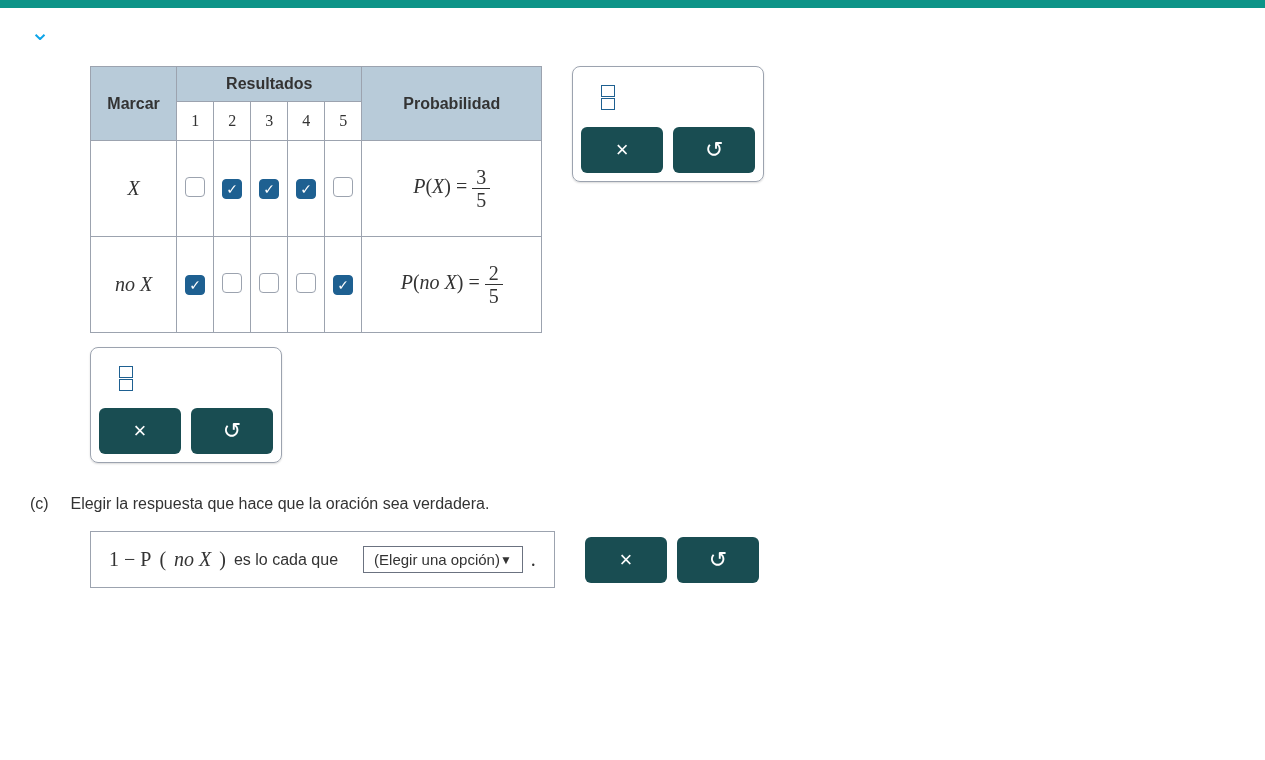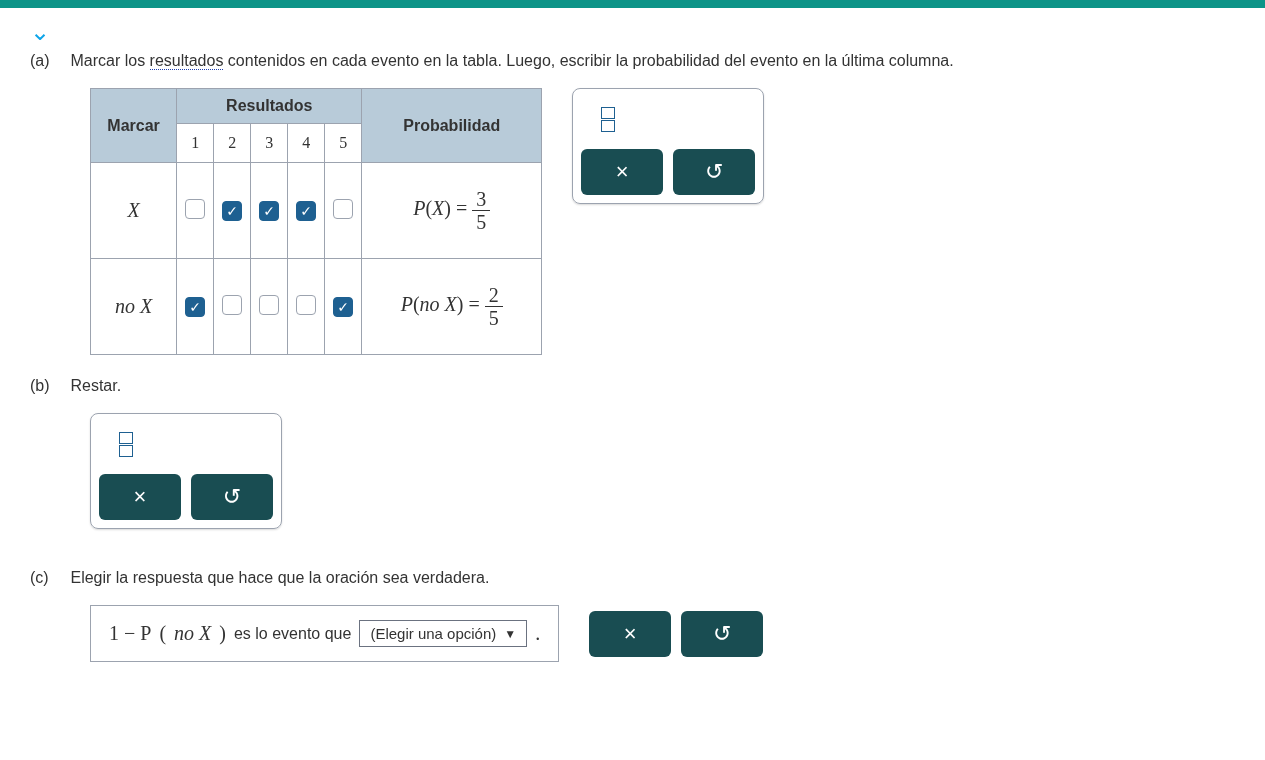--- a/index.html
+++ b/index.html
@@ -136,44 +136,38 @@
     font-family: 'Times New Roman', serif;
     font-size: 20px;
   }
   .select-opt {
     border: 1px solid #6b7280;
     padding: 4px 10px;
     font-family: Verdana, sans-serif;
     font-size: 15px;
     display: inline-flex;
     align-items: center;
-    gap: 8px;
     cursor: pointer;
     background: #fff;
+    margin-left: 17px;
   }
   .select-opt .tri { font-size: 12px; }
 
   .cue { font-family: 'Times New Roman', serif; font-style: italic; }
 </style>
 </head>
 <body>
 
 <div class="teal-bar"></div>
 
 <div class="content">
 
   <span class="chevron">⌄</span>
 
   
-  <div class="part-row">
-    <span class="part-label">(a)</span>
-    <span class="part-text">
-      <span>Marcar los </span><span class="underline">resultados</span><span> contenidos en cada evento en la tabla. Luego, escribir la probabilidad del evento en la última columna.</span>
-    </span>
-  </div>
 
   <div class="section-body">
 
     <table class="event-table">
       <tbody>
           <tr>
         <th rowspan="2">Marcar</th>
         <th colspan="5">Resultados</th>
         <th rowspan="2" style="min-width:180px;">Probabilidad</th>
       </tr>
@@ -233,24 +227,20 @@
             <span>×</span>
           </button>
         <button class="dark-btn">
             <span>↺</span>
           </button>
       </div>
     </div>
   </div>
 
   
-  <div class="part-row" style="margin-top:22px;">
-    <span class="part-label">(b)</span>
-    <span class="part-text">Restar.</span>
-  </div>
 
   <div class="section-body" style="align-items:flex-start;">
 
     <div class="tool-panel">
       <div class="frac-btn">
         <span class="frac">
           <span class="num"></span>
             <span class="den"></span>
         </span>
       </div>
@@ -259,32 +249,32 @@
             <span>×</span>
           </button>
         <button class="dark-btn">
             <span>↺</span>
           </button>
       </div>
     </div>
   </div>
 
   
-  <div class="part-row" style="margin-top:40px;">
+  <div class="part-row" style="margin-top:32px;">
     <span class="part-label">(c)</span>
     <span class="part-text">Elegir la respuesta que hace que la oración sea verdadera.</span>
   </div>
 
   <div class="section-body" style="align-items:center;">
     <div class="answer-box">
       <span>1 − P</span>
         <span>(</span>
         <span class="cue">no X</span>
         <span>)</span>
-      <span style="font-family:Verdana,sans-serif;font-size:16px;font-style:normal;"> es lo evento que </span>
+      <span style="font-family:Verdana,sans-serif;font-size:16px;font-style:normal;"> es lo cada que </span>
       <span class="select-opt">
         <span>(Elegir una opción)</span>
         <span class="tri">▼</span>
       </span>
       <span>.</span>
     </div>
 
     <div style="display:flex; gap:10px;">
       <button class="dark-btn">
           <span>×</span>

